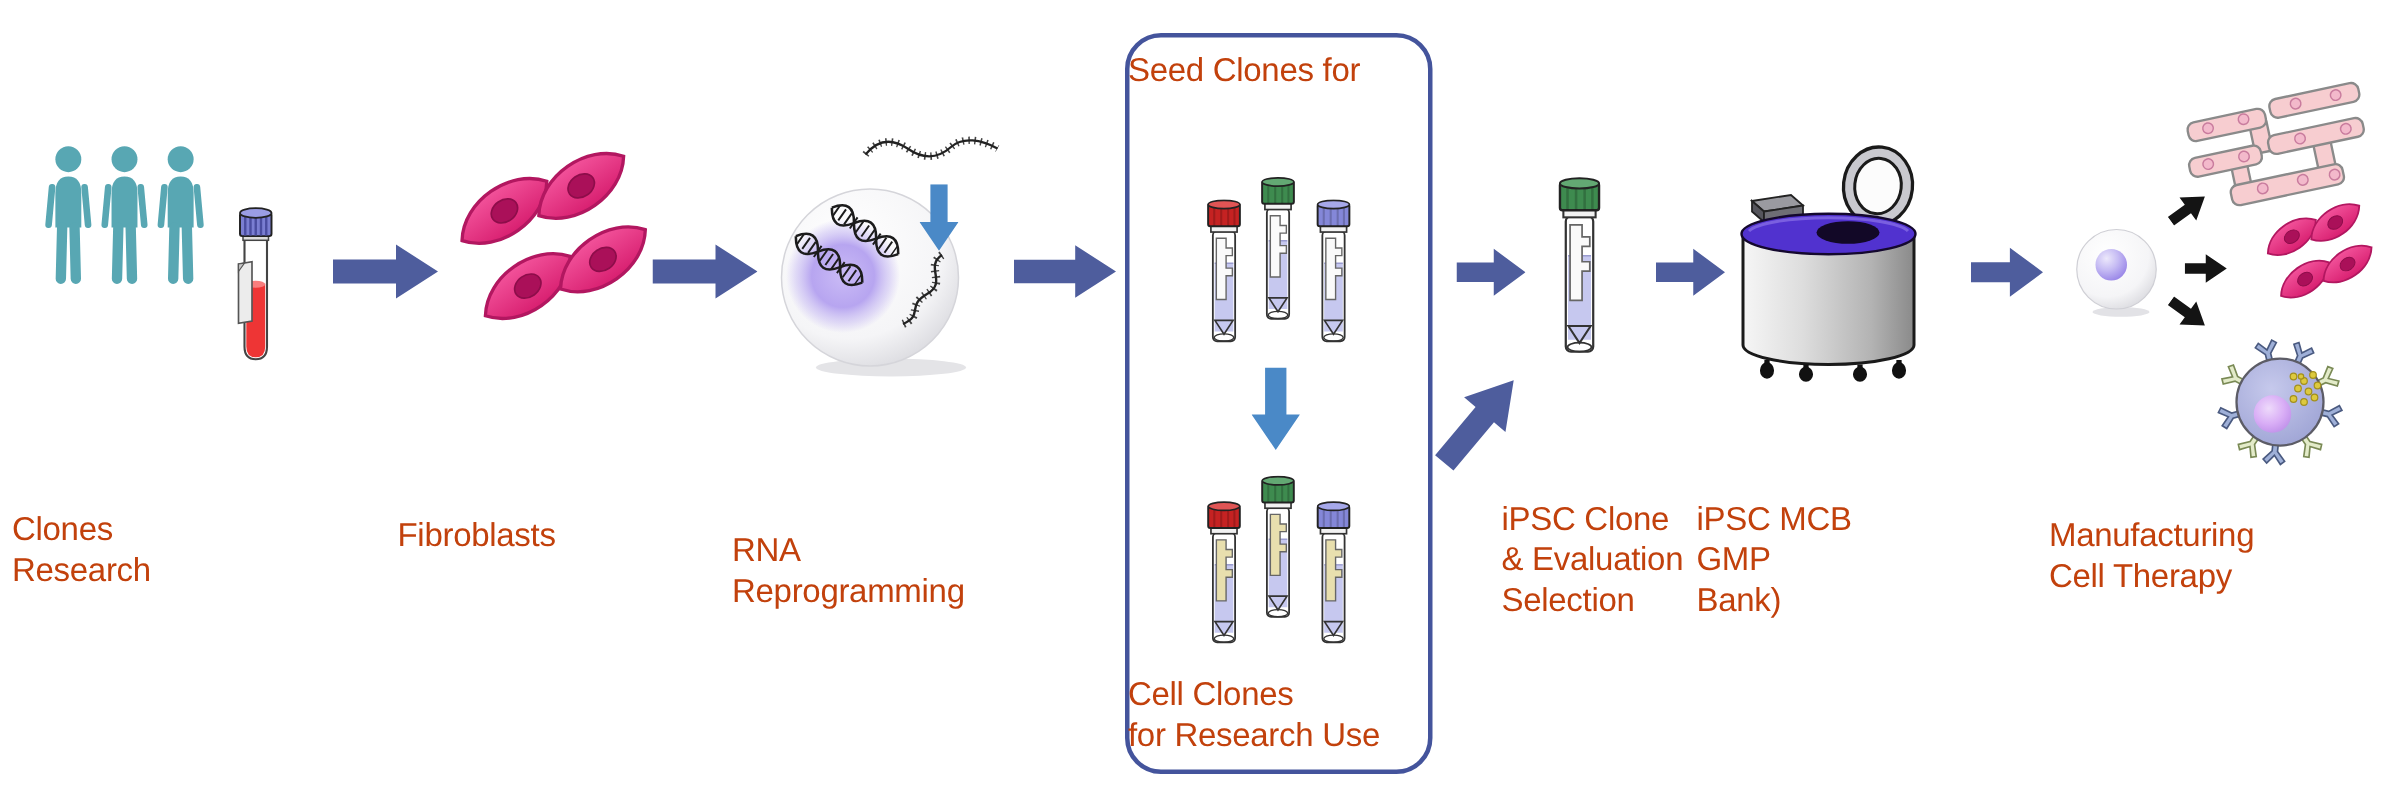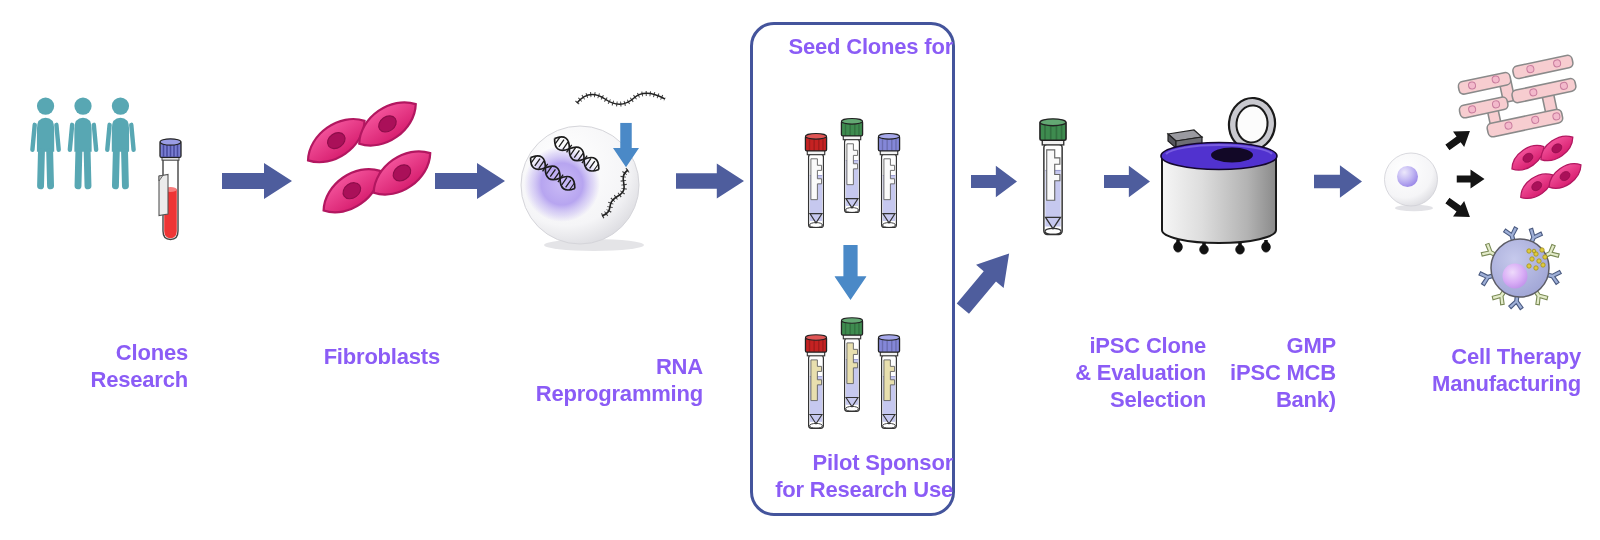--- a/index.html
+++ b/index.html
@@ -1,20 +1,20 @@
 <!DOCTYPE html>
 <html><head>
 <meta charset="utf-8">
 <style>
   *{margin:0;padding:0;box-sizing:border-box}
   html,body{background:#ffffff}
   body{font-family:"Liberation Sans",sans-serif}
   .stage{position:relative;width:1600px;height:540px;background:#ffffff;overflow:hidden}
   .abs{position:absolute}
-  .label{position:absolute;font-weight:700;font-size:22px;line-height:27px;color:#8b5cf6;text-align:right;letter-spacing:-0.2px}
+  .label{position:absolute;font-weight:400;font-size:22px;line-height:27px;color:#c2410c;text-align:left;letter-spacing:-0.2px}
   .label span{display:block}
   .clone-box{position:absolute;left:750px;top:22px;width:205px;height:494px;border:3.5px solid #44549c;border-radius:24px;background:transparent}
   .boxtitle{position:absolute;left:752px;top:33px;width:201px}
   .boxfooter{position:absolute;left:752px;top:449px;width:201px}
   svg{display:block;overflow:visible}
 </style>
 </head>
 <body>
 
 <div class="stage">
@@ -224,21 +224,21 @@
       <use href="#vial" width="28" height="106" style="--cap:#c52222;--capTop:#e05555;--lab:#e8dfae"></use>
     </svg>
   <svg class="abs" style="left:839px;top:317px;width:26px;height:98px" viewBox="0 0 28 106">
       <use href="#vial" width="28" height="106" style="--cap:#3e8b4f;--capTop:#63a873;--lab:#e8dfae"></use>
     </svg>
   <svg class="abs" style="left:876px;top:334px;width:26px;height:98px" viewBox="0 0 28 106">
       <use href="#vial" width="28" height="106" style="--cap:#8487d8;--capTop:#a6a8ea;--lab:#e8dfae"></use>
     </svg>
 
   <div class="label boxfooter">
-    <span>Pilot Sponsor</span>
+    <span>Cell Clones</span>
     <span>for Research Use</span>
   </div>
 
   <svg class="abs" style="left:971px;top:163px;width:46px;height:37px" viewBox="0 0 50 38">
       <use href="#arrowS" width="50" height="38"></use>
     </svg>
 
   <svg class="abs" style="left:946px;top:243px;width:80px;height:76px;transform:none" viewBox="0 0 80 76">
     <g transform="translate(40,38) rotate(-50)">
       <polygon points="-36,-8 6,-8 6,-18 36,0 6,18 6,8 -36,8" fill="#4e5d9d"></polygon>
@@ -280,22 +280,22 @@
       <line x1="52" y1="151" x2="52" y2="156" stroke-width="3.5"></line>
         <ellipse cx="52" cy="157.5" rx="4.2" ry="4.5"></ellipse>
       <line x1="88" y1="151" x2="88" y2="156" stroke-width="3.5"></line>
         <ellipse cx="88" cy="157.5" rx="4.2" ry="4.5"></ellipse>
       <line x1="114" y1="148" x2="114" y2="153" stroke-width="3.5"></line>
         <ellipse cx="114" cy="155" rx="4.2" ry="5"></ellipse>
     </g>
   </svg>
 
   <div class="label" style="left:1131px;top:332px;width:205px">
+    <span>iPSC MCB</span>
     <span>GMP</span>
-    <span>iPSC MCB</span>
     <span>Bank)</span>
   </div>
 
   <svg class="abs" style="left:1314px;top:163px;width:48px;height:37px" viewBox="0 0 50 38">
       <use href="#arrowS" width="50" height="38"></use>
     </svg>
 
   <svg class="abs" style="left:1382px;top:152px;width:58px;height:60px" viewBox="0 0 58 60">
     <ellipse cx="32" cy="56" rx="19" ry="3.2" fill="#e2e2e6"></ellipse>
     <circle cx="29" cy="27.5" r="26.5" fill="url(#cellG2)" stroke="#cfcfd5" stroke-width="0.8"></circle>
@@ -382,17 +382,17 @@
         <circle cx="67" cy="47" r="2.2"></circle>
         <circle cx="73" cy="43" r="2.2"></circle>
       <circle cx="57" cy="52" r="2.2"></circle>
         <circle cx="64" cy="54" r="2.2"></circle>
         <circle cx="71" cy="51" r="2.2"></circle>
       <circle cx="62" cy="37" r="1.8"></circle>
     </g>
   </svg>
 
   <div class="label" style="left:1366px;top:343px;width:215px">
+    <span>Manufacturing</span>
     <span>Cell Therapy</span>
-    <span>Manufacturing</span>
   </div>
 
 </div>
 
 </body></html>

